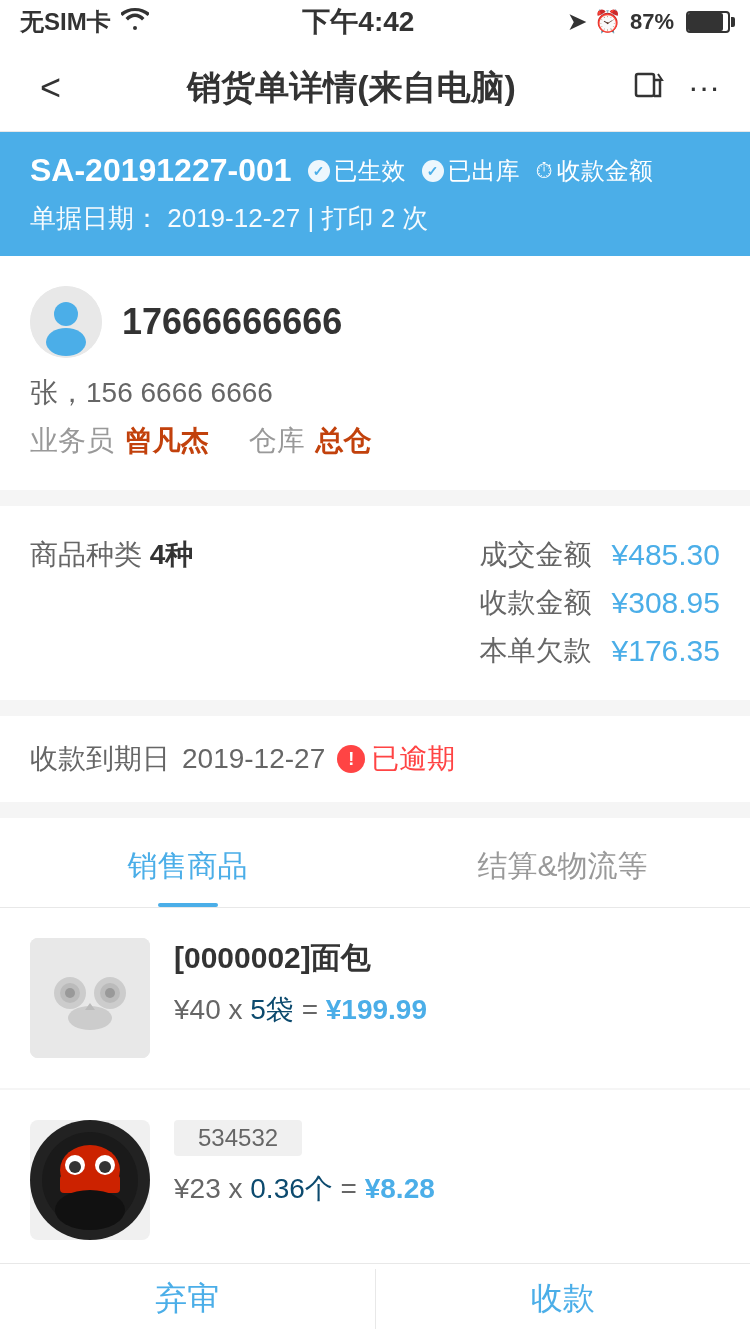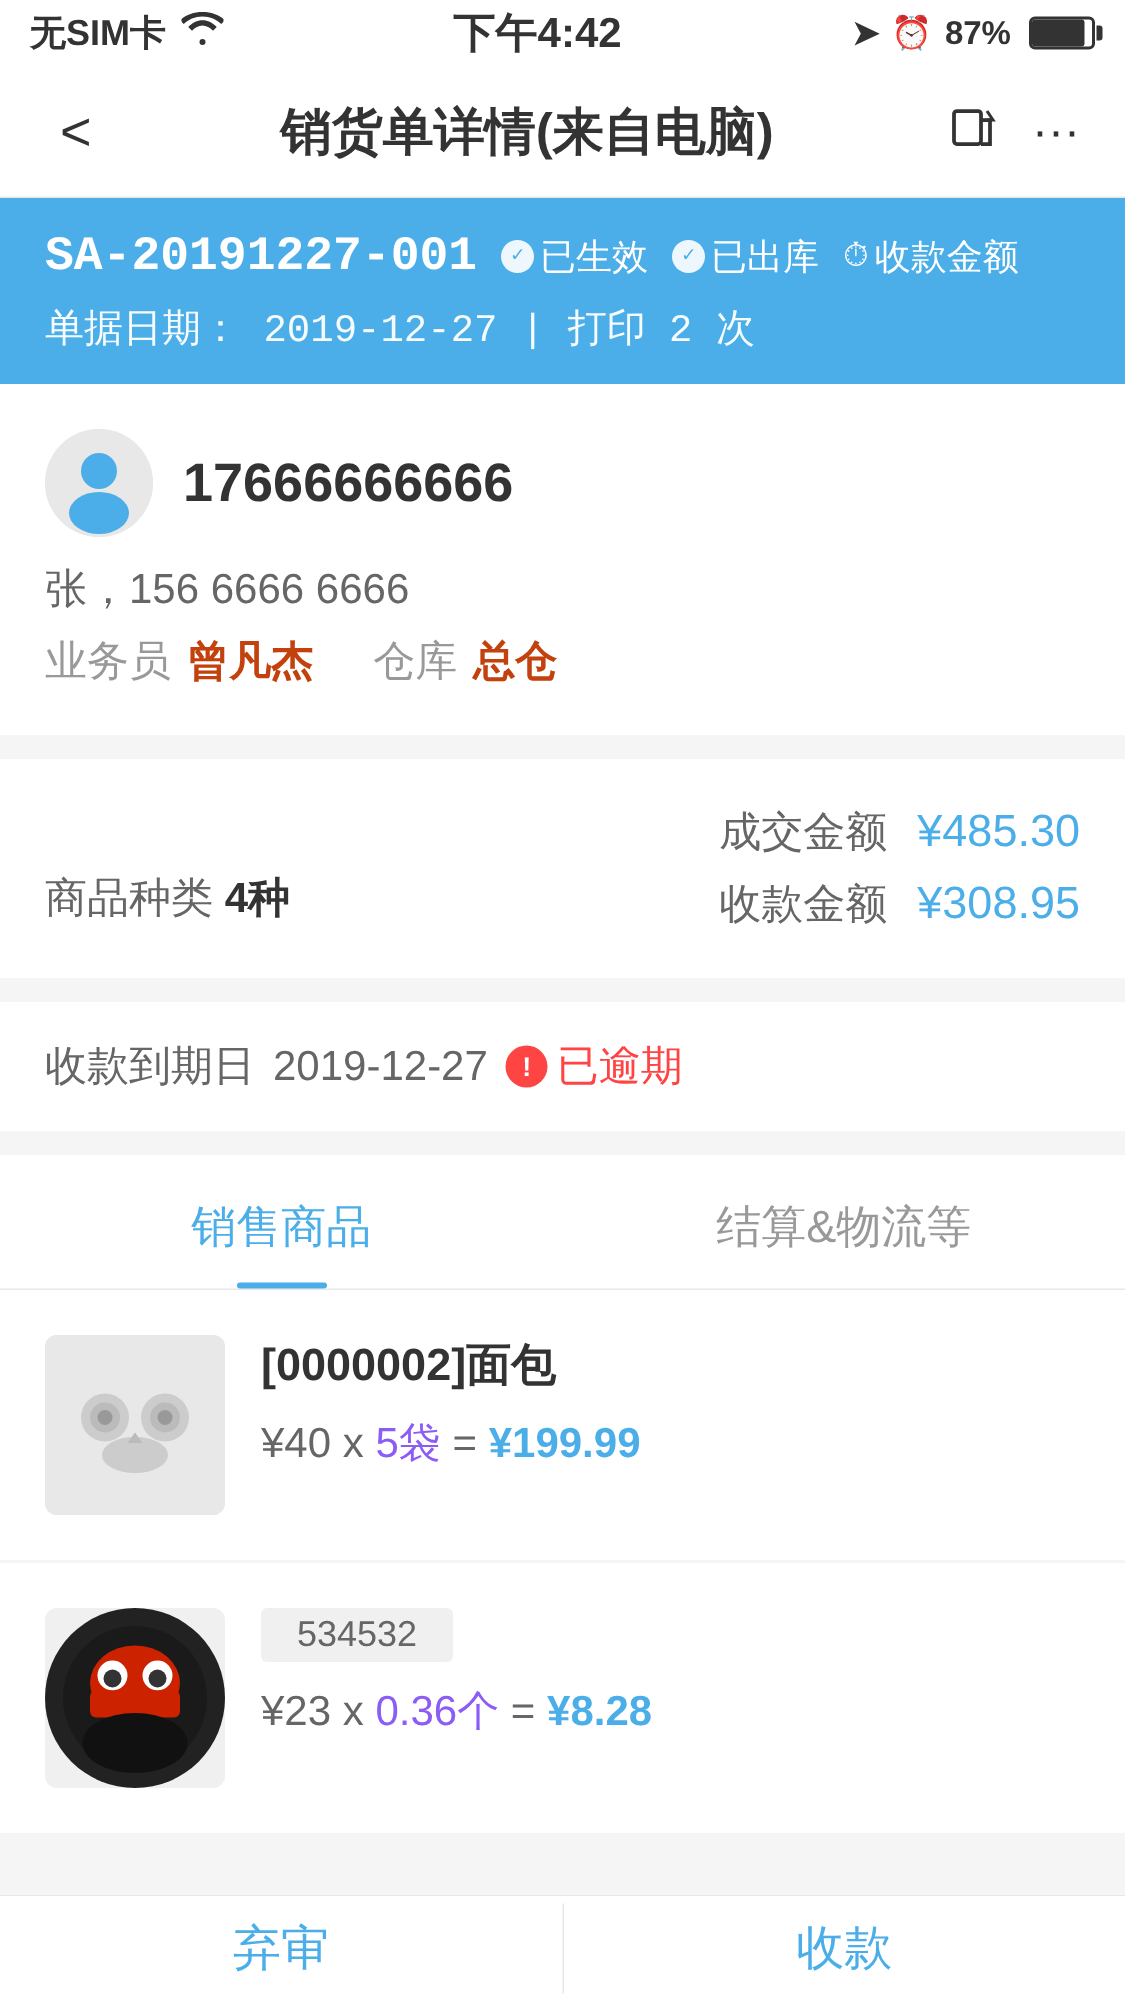--- a/index.html
+++ b/index.html
@@ -84,21 +84,20 @@
       font-size: 32px;
       color: #333;
       cursor: pointer;
     }
 
     
     .order-header {
       background: #4BAEE8;
       padding: 20px 15px 20px 30px;
       color: #fff;
-      font-family: Liberation Mono, monospace;
     }
     .order-id-row {
       display: flex;
       align-items: center;
       gap: 16px;
       margin-bottom: 12px;
     }
     .order-id {
       font-size: 32px;
       font-weight: 700;
@@ -181,21 +180,20 @@
       padding: 30px;
       margin-bottom: 16px;
       display: flex;
       justify-content: space-between;
       align-items: flex-start;
     }
     .stats-left {
       display: flex;
       flex-direction: column;
       gap: 8px;
-      margin-top: 44px;
     }
     .stats-item {
       font-size: 28px;
       color: #666;
     }
     .stats-count {
       font-size: 28px;
       color: #333;
       font-weight: 600;
     }
@@ -309,21 +307,21 @@
       border-radius: 4px;
       padding: 4px 24px;
       font-size: 24px;
       color: #666;
       margin-bottom: 14px;
     }
     .product-price-row {
       font-size: 28px;
       color: #666;
     }
-    .product-price-row .qty { color: #8b5cf6; text-align: right; }
+    .product-price-row .qty { color: #0c4a6e; text-align: right; }
     .product-price-row .total { color: #4BAEE8; font-weight: 600; }
 
     
     .bottom-bar {
       position: fixed;
       bottom: 0;
       left: 0;
       width: 750px;
       height: 71px;
       background: #fff;
@@ -455,20 +453,24 @@
   </div>
   <div class="stats-right">
     <div class="stats-money-row">
       <span class="money-label">成交金额</span>
       <span class="money-value">¥485.30</span>
     </div>
     <div class="stats-money-row">
       <span class="money-label">收款金额</span>
       <span class="money-value">¥308.95</span>
     </div>
+    <div class="stats-money-row">
+      <span class="money-label">本单欠款</span>
+      <span class="money-value">¥176.35</span>
+    </div>
   </div>
 </div>
 
 <div class="due-section">
   <span>收款到期日</span>
   <span>2019-12-27</span>
   <span class="overdue-badge">
     <span class="overdue-icon">!</span>
     <span>已逾期</span>
   </span>

